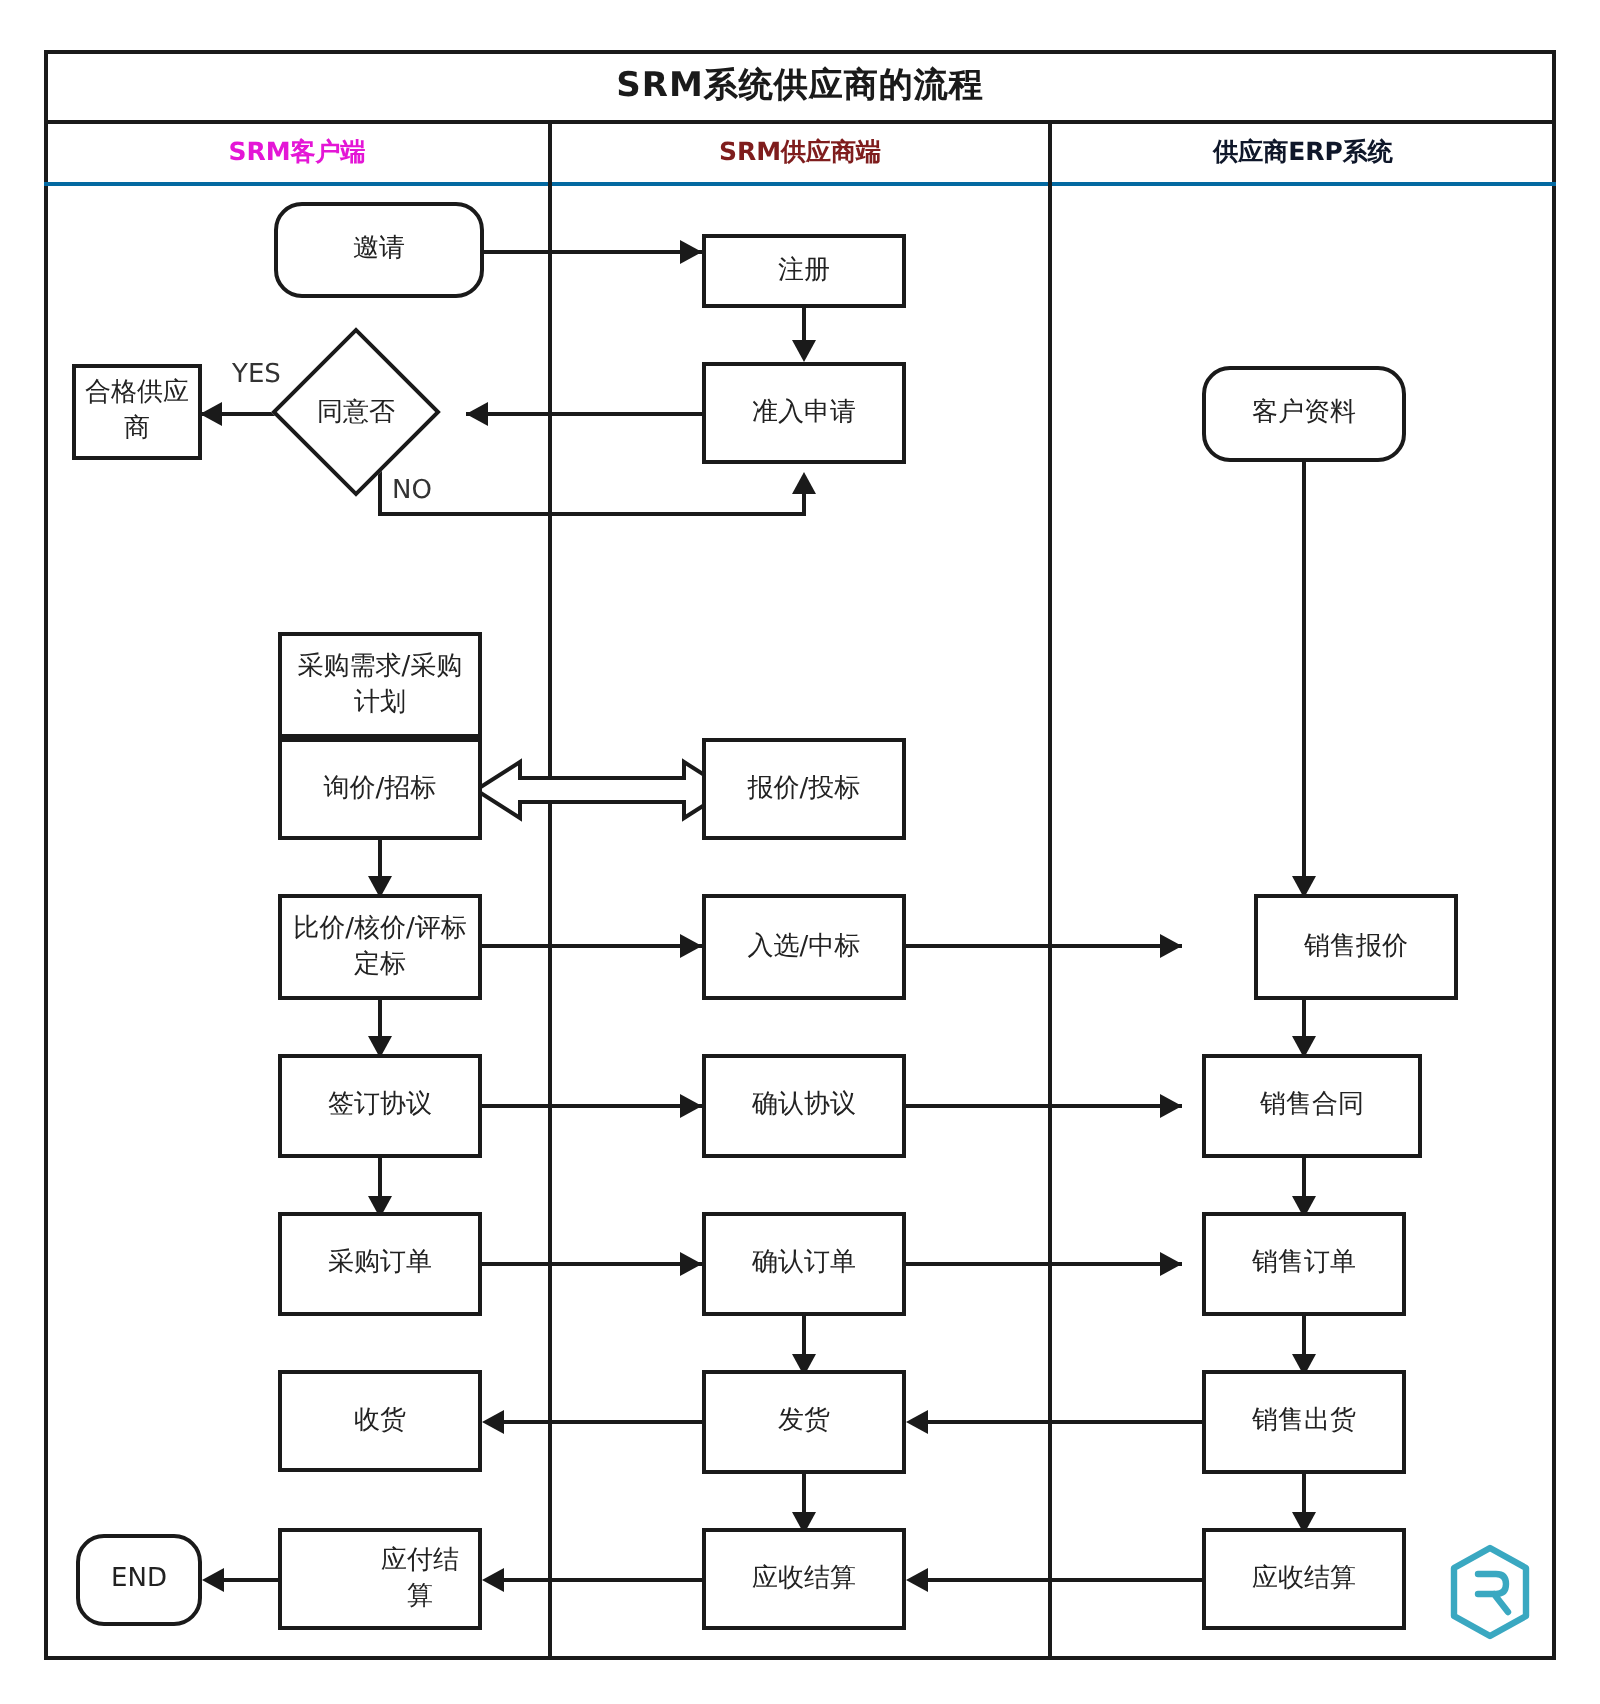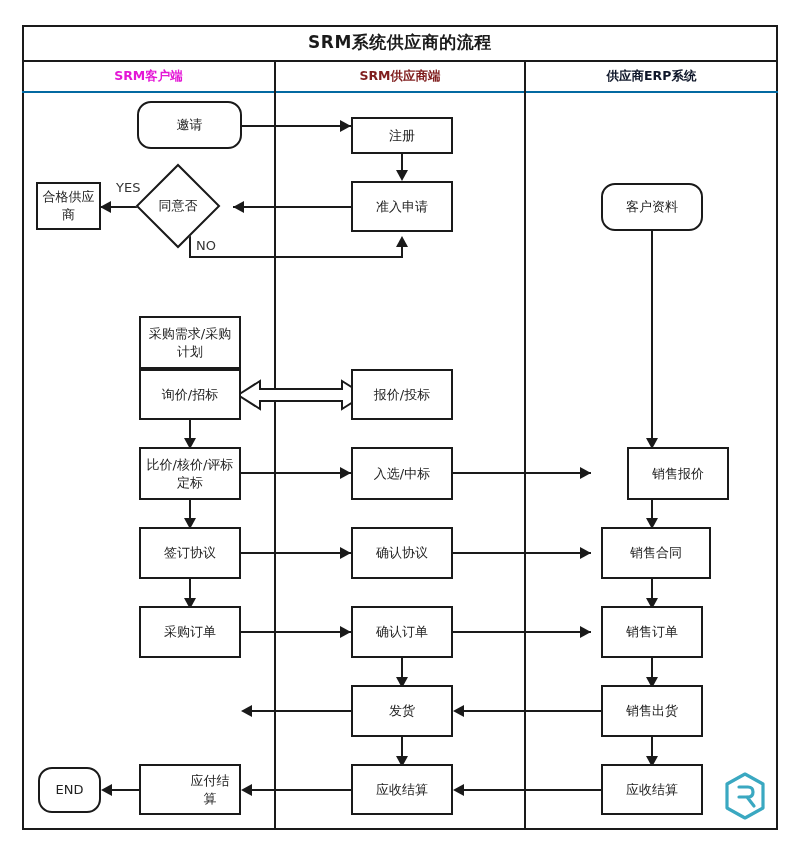--- a/index.html
+++ b/index.html
@@ -268,20 +268,23 @@
   </div>
 
   <div class="node" style="left:139px; top:606px; width:102px; height:52px;">
     <span class="lbl">采购订单</span>
   </div>
 
   <div class="node" style="left:139px; top:527px; width:102px; height:52px;">
     <span class="lbl">签订协议</span>
   </div>
 
+  <div class="node" style="left:139px; top:685px; width:102px; height:51px;">
+    <span class="lbl">收货</span>
+  </div>
 
   <div class="node" style="left:139px; top:764px; width:102px; height:51px;padding-left:40px;">
     <span class="lbl">应付结算</span>
   </div>
 
   <div class="node stadium" style="left:38px; top:767px; width:63px; height:46px;">
     <span class="lbl">END</span>
   </div>
 
   <div class="node" style="left:351px; top:117px; width:102px; height:37px;">

